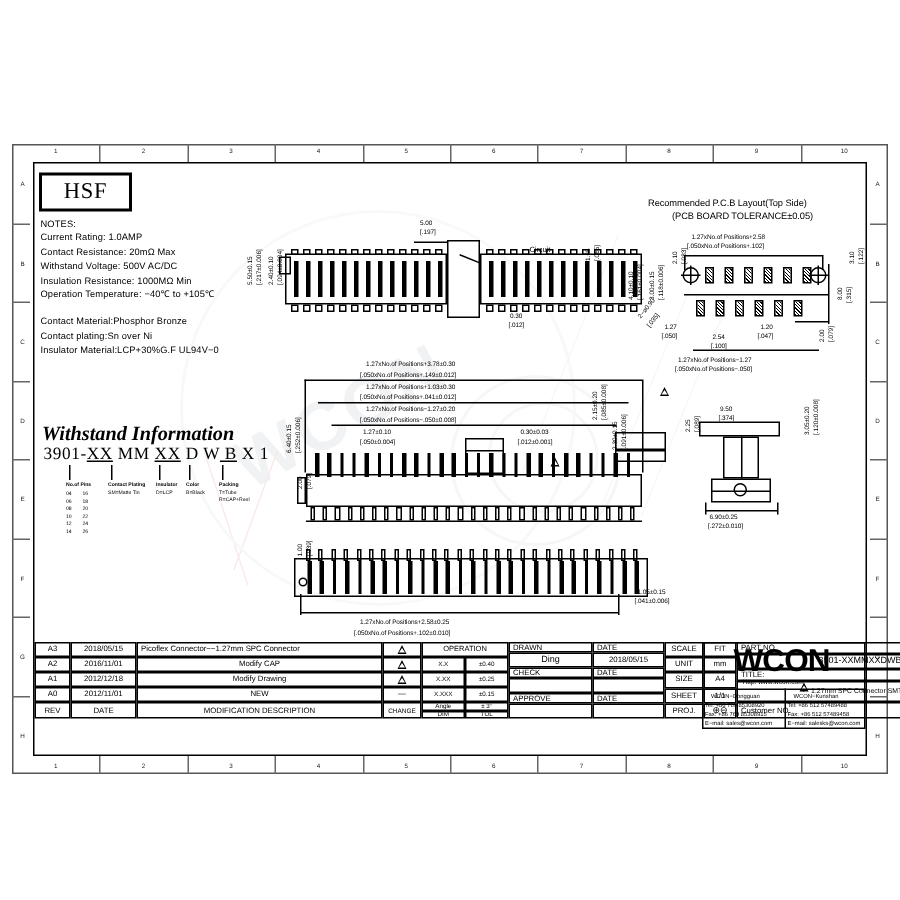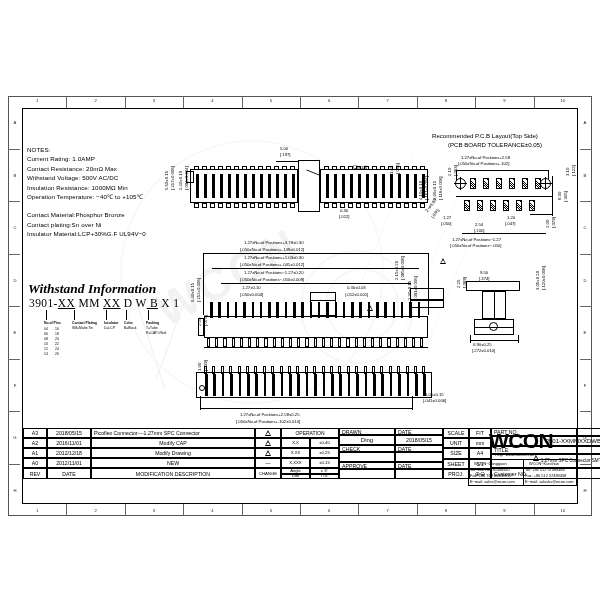--- a/index.html
+++ b/index.html
@@ -160,20 +160,23 @@
       <div class="tick-lbl" style="left:585px;top:330.25px;">E</div>
       <div class="hline" style="left:580px;top:306px;width:12px;"></div>
       <div class="tick-lbl" style="left:585px;top:382.75px;">F</div>
       <div class="hline" style="left:580px;top:358.5px;width:12px;"></div>
       <div class="tick-lbl" style="left:585px;top:435.25px;">G</div>
       <div class="hline" style="left:580px;top:411px;width:12px;"></div>
       <div class="tick-lbl" style="left:585px;top:487.75px;">H</div>
       <div class="hline" style="left:580px;top:463.5px;width:12px;"></div>
     </div>
 
+  <div class="hsf">
+      <span>HSF</span>
+    </div>
 
   <div class="notes">
     <div>NOTES:</div>
     <div>Current Rating: 1.0AMP</div>
     <div>Contact Resistance: 20mΩ Max</div>
     <div>Withstand Voltage: 500V AC/DC</div>
     <div>Insulation Resistance: 1000MΩ Min</div>
     <div>Operation Temperature: −40℃ to +105℃</div>
     <div class="blk2">Contact Material:Phosphor Bronze</div>
     <div>Contact plating:Sn over Ni</div>

